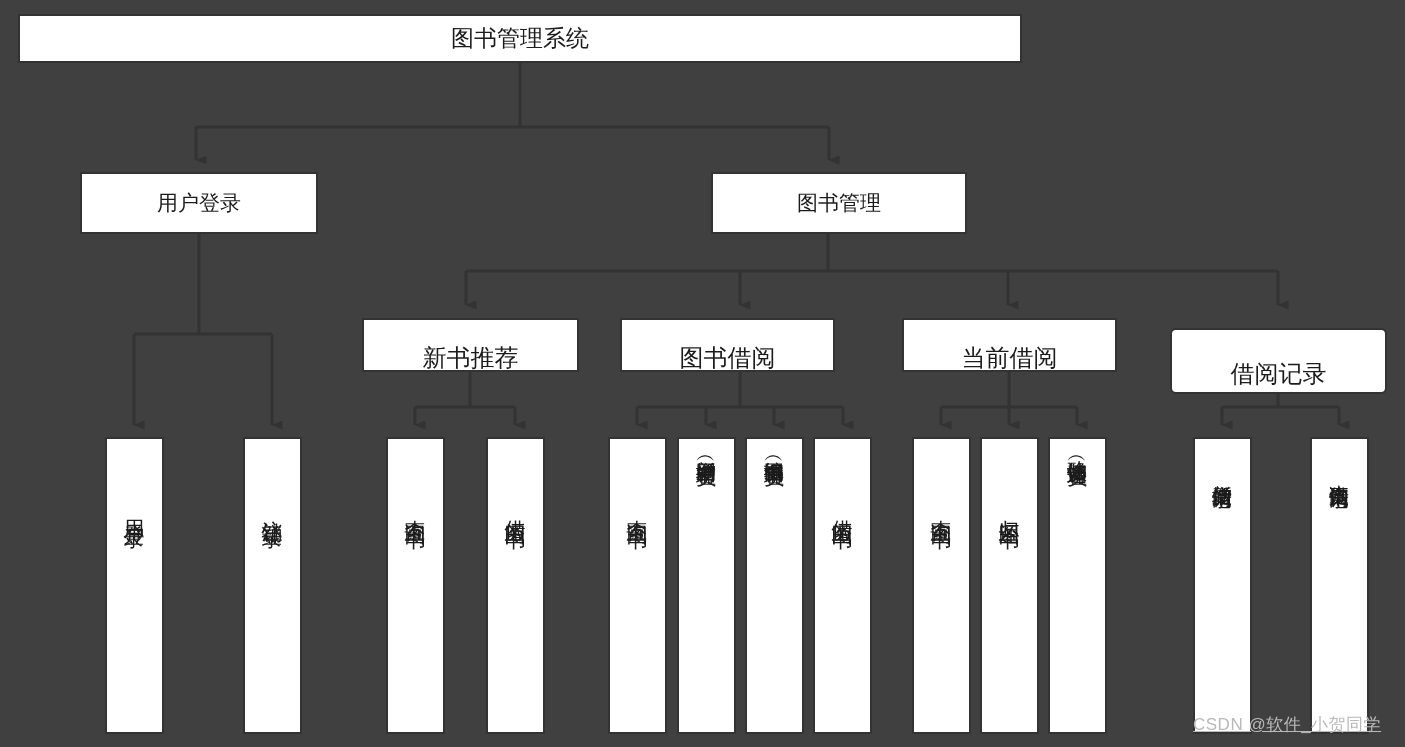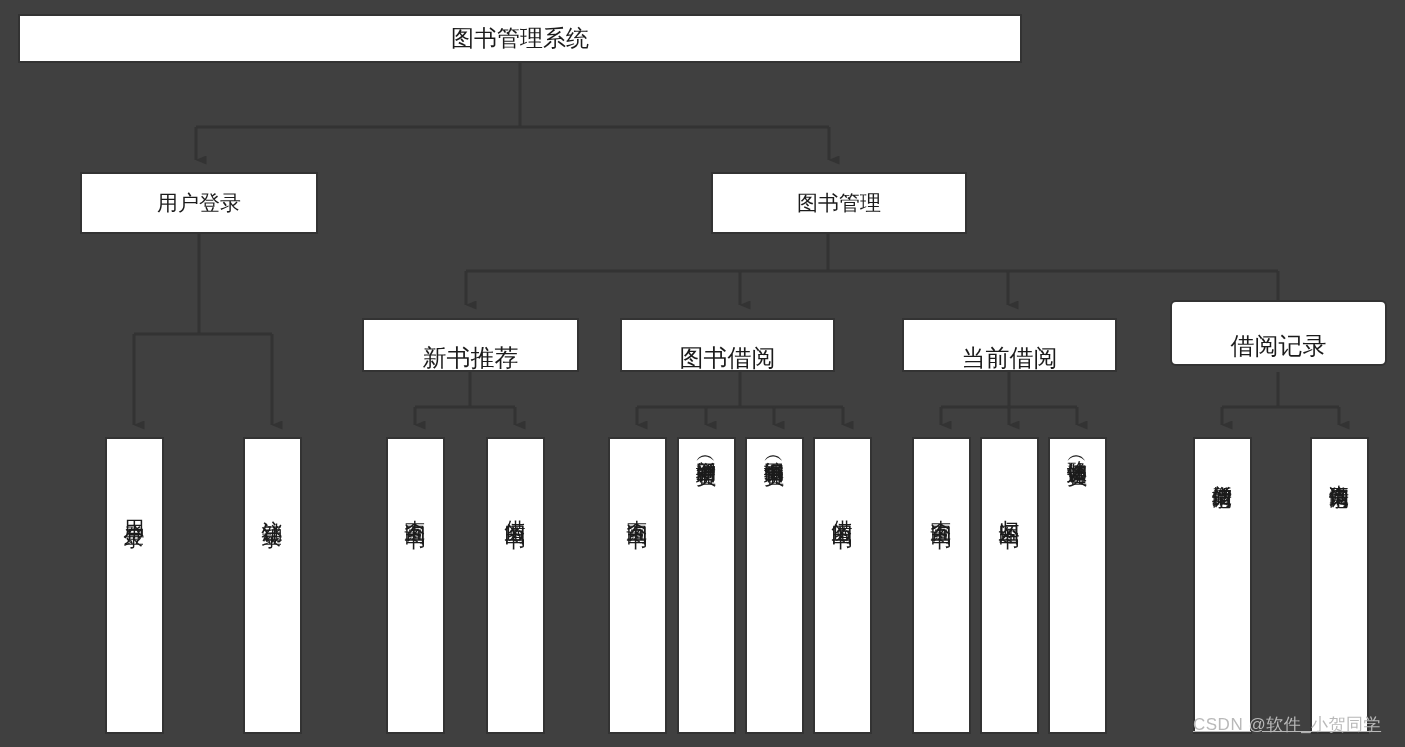--- a/index.html
+++ b/index.html
@@ -136,21 +136,21 @@
 
   <div class="node node-l3" style="left:362px; top:318px; width:217px; height:54px;">
     <span class="lbl">新书推荐</span>
   </div>
   <div class="node node-l3" style="left:620px; top:318px; width:215px; height:54px;">
     <span class="lbl">图书借阅</span>
   </div>
   <div class="node node-l3" style="left:902px; top:318px; width:215px; height:54px;">
     <span class="lbl">当前借阅</span>
   </div>
-  <div class="node node-l3" style="left:1170px; top:300px; width:217px; height:66px;border-radius:6px;">
+  <div class="node node-l3" style="left:1170px; top:328px; width:217px; height:66px;border-radius:6px;">
     <span class="lbl">借阅记录</span>
   </div>
 
   <div class="node node-leaf" style="left:105px; top:437px; width:59px; height:297px; padding-top:64px;">
     <span class="lbl">用户登录</span>
   </div>
   <div class="node node-leaf" style="left:243px; top:437px; width:59px; height:297px; padding-top:64px;">
     <span class="lbl">注销登录</span>
   </div>
 

